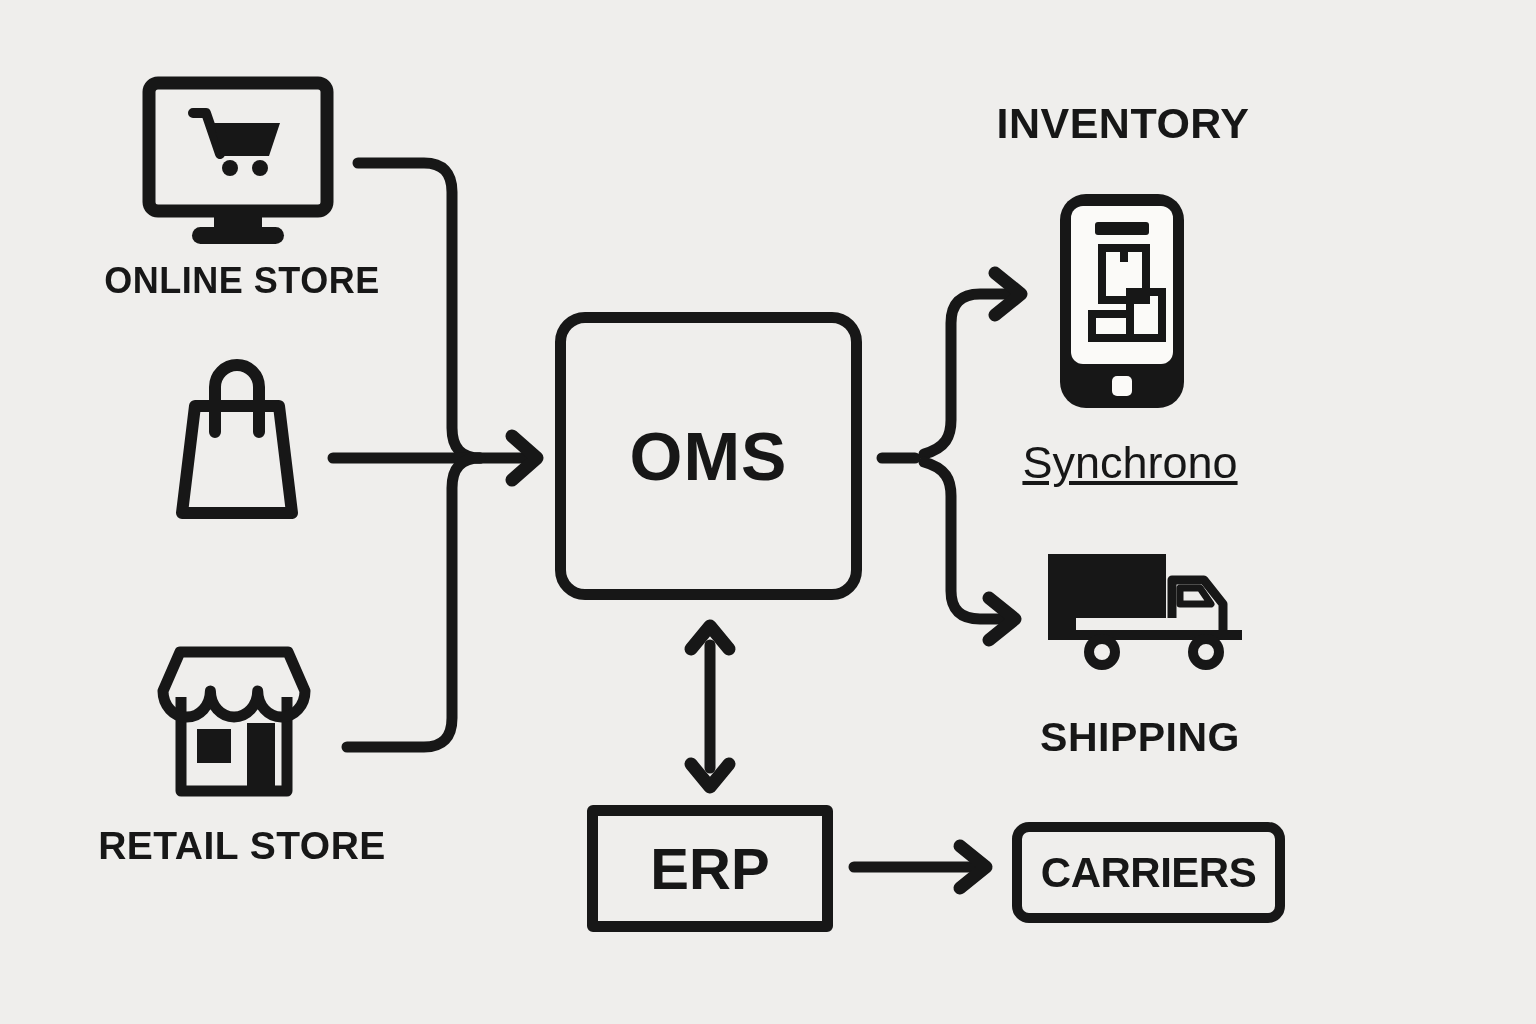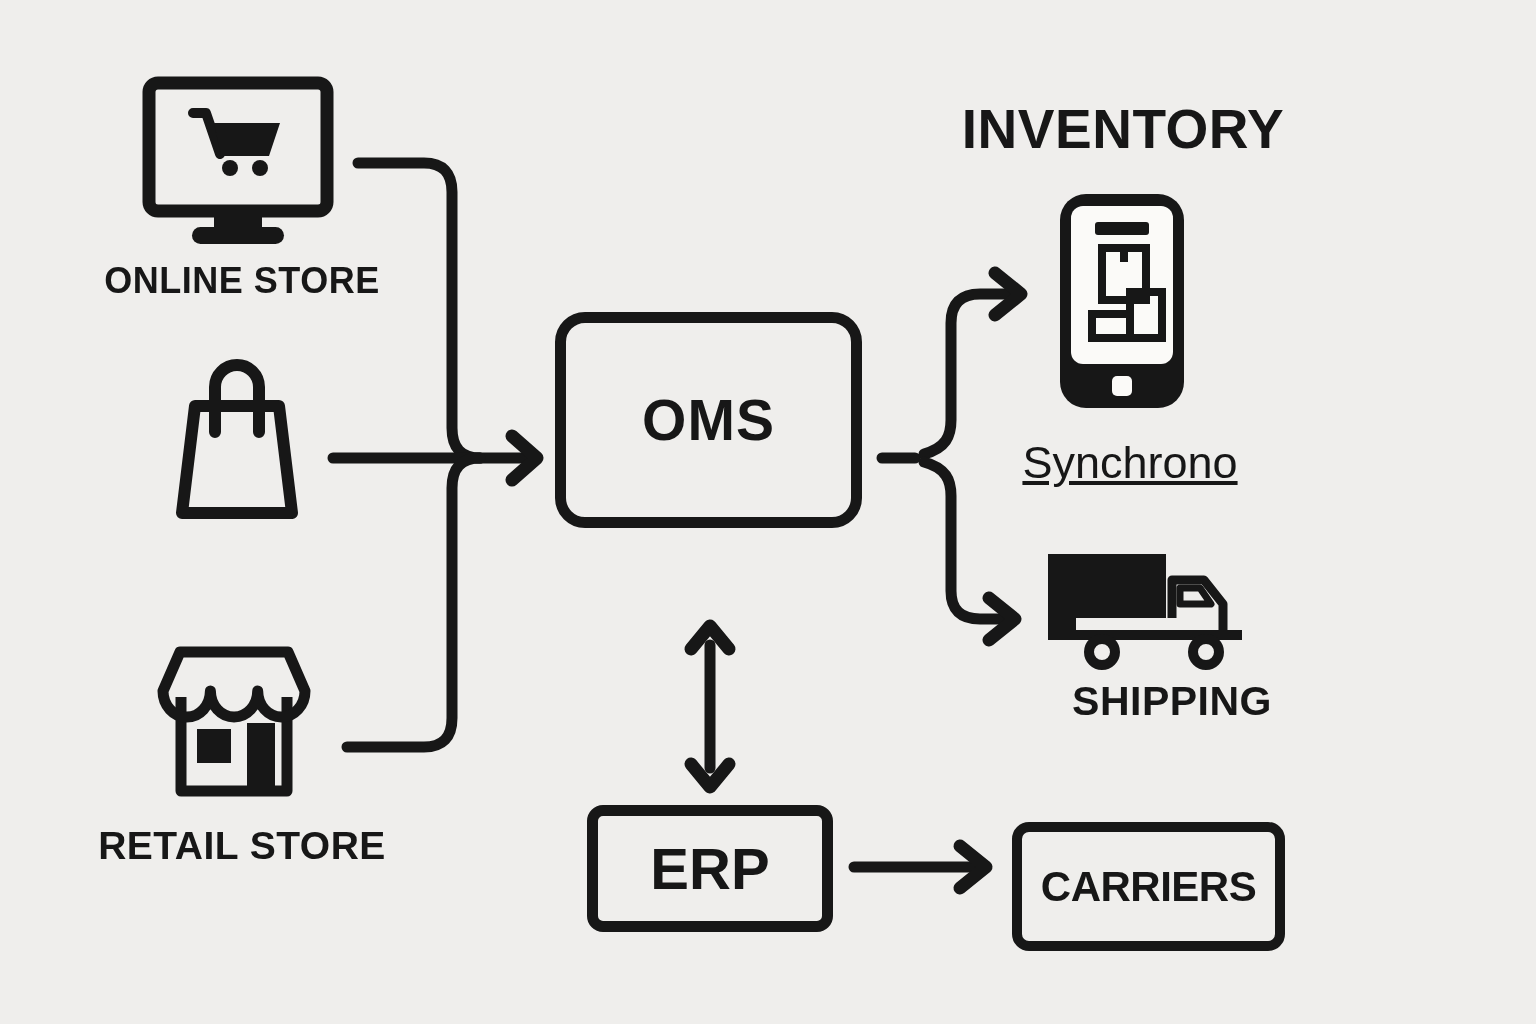--- a/index.html
+++ b/index.html
@@ -18,28 +18,28 @@
   .caption{
     position:absolute;transform:translateX(-50%);
     font-weight:bold;letter-spacing:0.5px;white-space:nowrap;
     color:#171717;line-height:1;
   }
   .box{
     position:absolute;border:11px solid #171717;background:transparent;
     display:flex;align-items:center;justify-content:center;
     font-weight:bold;color:#171717;box-sizing:border-box;
   }
-  #oms-box{left:555px;top:312px;width:307px;height:216px;border-radius:30px;font-size:57px;letter-spacing:1px;}
-  #erp-box{left:587px;top:805px;width:246px;height:127px;border-radius:16px;border-width:11px;font-size:58px;justify-content:center;}
-  #carriers-box{left:1012px;top:822px;width:273px;height:129px;border-radius:17px;border-width:10px;font-size:42px;letter-spacing:-0.5px;}
+  #oms-box{left:555px;top:312px;width:307px;height:288px;border-radius:30px;font-size:68px;letter-spacing:1px;}
+  #erp-box{left:587px;top:805px;width:246px;height:127px;border-radius:6px;border-width:11px;font-size:58px;justify-content:center;}
+  #carriers-box{left:1012px;top:822px;width:273px;height:101px;border-radius:17px;border-width:10px;font-size:42px;letter-spacing:-0.5px;}
   #online-store-label{left:242px;top:263px;font-size:36px;}
   #marketplaces-label{left:246px;top:548px;font-size:40px;}
   #retail-store-label{left:242px;top:826px;font-size:39px;}
-  #inventory-label{left:1123px;top:102px;font-size:55px;}
-  #shipping-label{left:1140px;top:681px;font-size:41px;margin-left:32px;}
+  #inventory-label{left:1123px;top:102px;font-size:43px;}
+  #shipping-label{left:1140px;top:717px;font-size:41px;}
   #synchrono-label{left:1130px;top:440px;font-size:45px;font-weight:500;letter-spacing:0;text-decoration:underline;}
   svg{display:block;}
 </style>
 </head>
 <body>
 
 <div class="diagram">
 
   <svg class="layer" width="1536" height="1024" viewBox="0 0 1536 1024" fill="none" stroke="#171717" stroke-width="11" stroke-linecap="round" stroke-linejoin="round">
 

